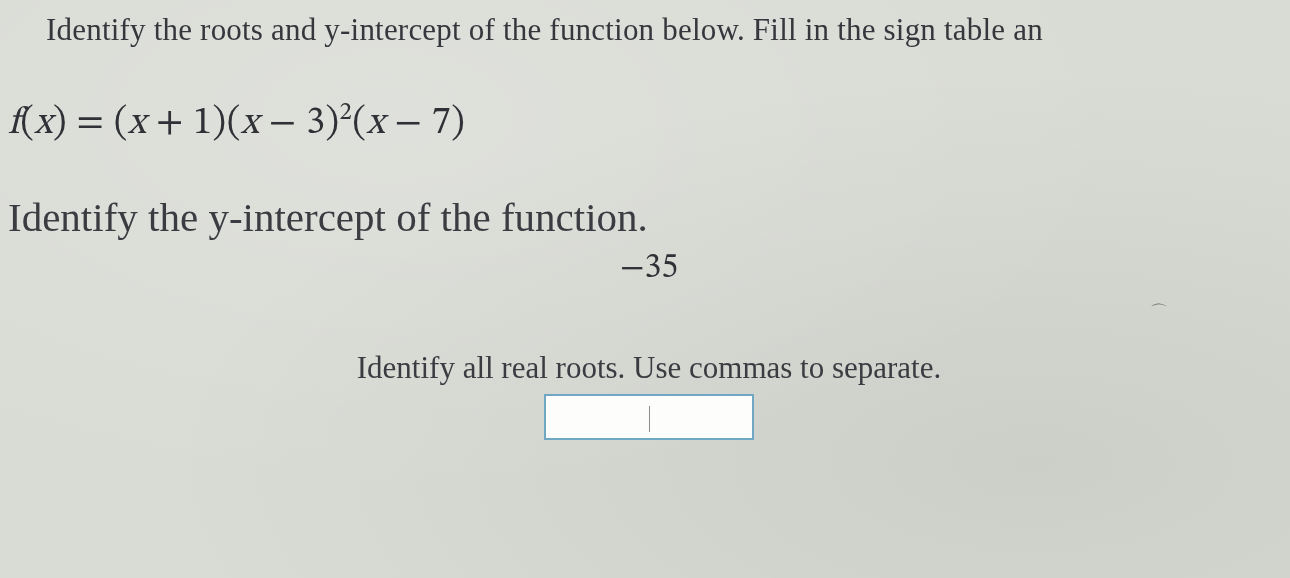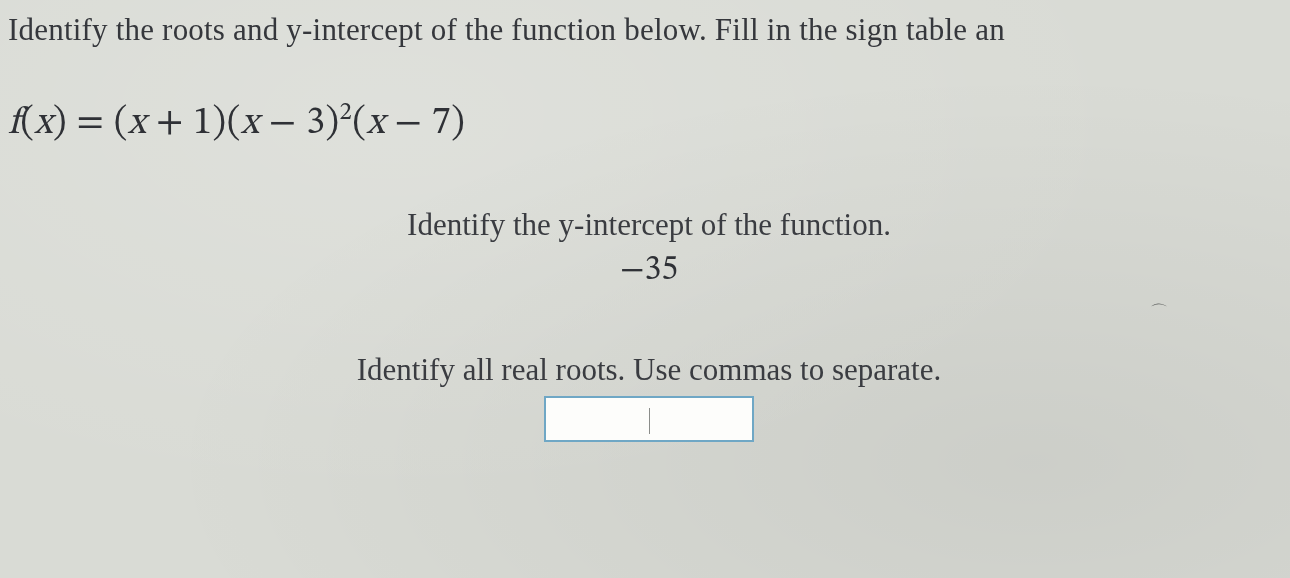--- a/index.html
+++ b/index.html
@@ -20,36 +20,37 @@
   }
   .page {
     padding: 8px 0 0 8px;
   }
   .instruction {
     font-size: 31px;
     line-height: 1.45;
     color: #35373c;
     letter-spacing: 0.2px;
     white-space: nowrap;
+    margin-left: 38px;
   }
   .equation-block {
     margin-top: 44px;
     font-family: 'STIX Two Math', 'Latin Modern Math', Georgia, 'Times New Roman', serif;
     font-size: 38px;
     color: #2f3136;
     letter-spacing: 0.5px;
   }
   .equation-block .f { font-style: italic; }
   .equation-block .x { font-style: italic; }
   .equation-block sup { font-size: 0.65em; vertical-align: super; }
   .sub-prompt {
-    text-align: center;
-    font-size: 31px;
+    text-align: left;
+    font-size: 41px;
     color: #3a3c41;
-    margin-top: 60px;
+    margin-top: 46px;
   }
   .answer-value {
     text-align: center;
     font-family: 'STIX Two Math', 'Latin Modern Math', Georgia, 'Times New Roman', serif;
     font-size: 34px;
     color: #2f3136;
     margin-top: 6px;
   }
   .roots-prompt {
     text-align: center;

